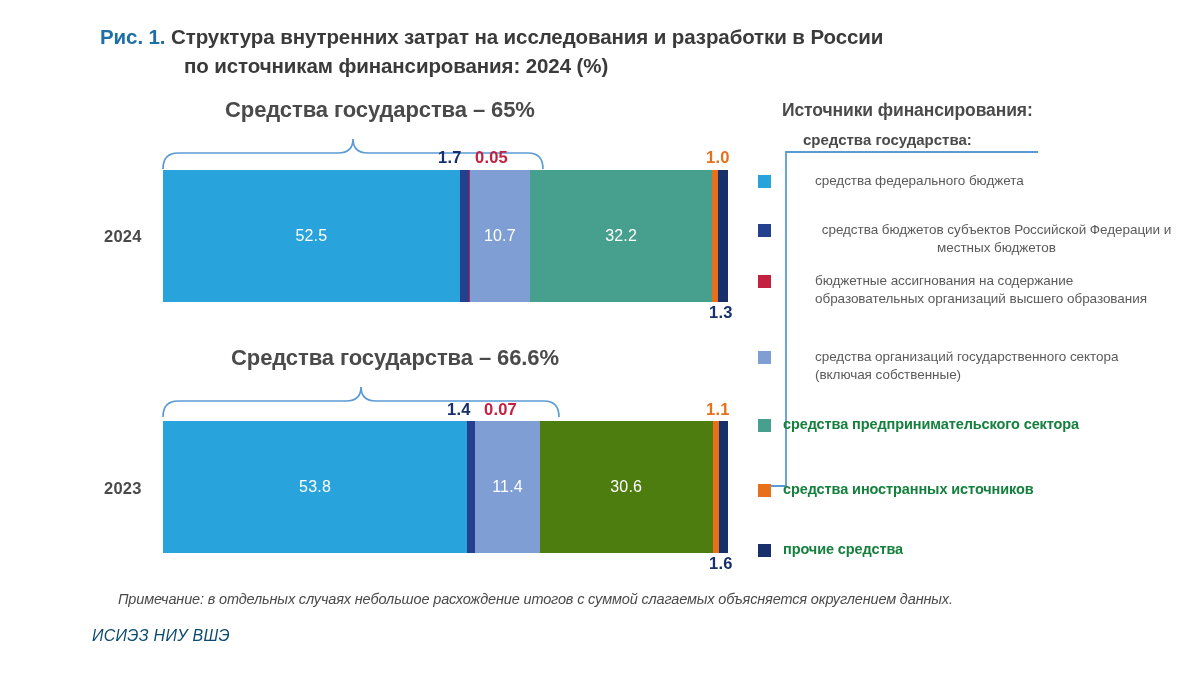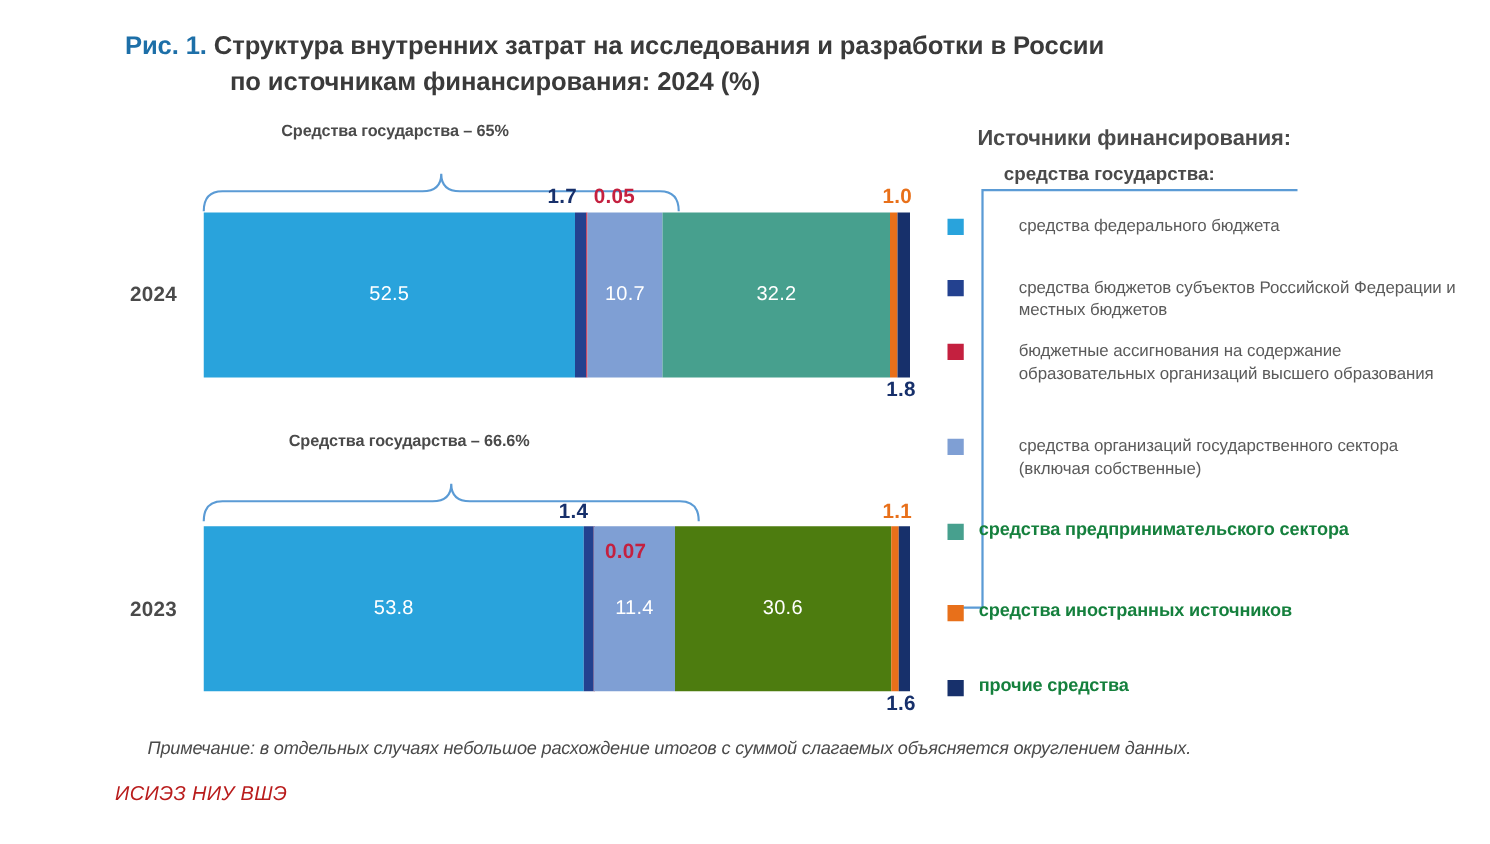--- a/index.html
+++ b/index.html
@@ -15,21 +15,21 @@
   .title-block {
     position: absolute; left: 100px; top: 22px; width: 930px;
     font-size: 20.5px; font-weight: bold; color: #3a3a3a;
     line-height: 29px; letter-spacing: -0.1px;
   }
   .title-num { color: #1d6fa8; }
   .title-line2 { display: block; padding-left: 84px; }
 
   
   .brace-label {
-    position: absolute; font-size: 13px; font-weight: bold;
+    position: absolute; font-size: 22px; font-weight: bold;
     color: #4a4a4a; white-space: nowrap; letter-spacing: -0.1px;
   }
   #brace-label-2024 { left: 225px; top: 97px; }
   #brace-label-2023 { left: 231px; top: 345px; }
 
   .brace-svg { position: absolute; }
   #brace-2024 { left: 160px; top: 125px; }
   #brace-2023 { left: 160px; top: 373px; }
 
   
@@ -67,21 +67,21 @@
   .out-red    { color: #c4203f; }
   .out-orange { color: #e8701a; }
   .out-navy   { color: #17306b; }
 
   #lbl-2024-gov-sub { left: 438px; top: 148px; }
   #lbl-2024-edu     { left: 475px; top: 148px; }
   #lbl-2024-foreign { left: 706px; top: 148px; }
   #lbl-2024-other   { left: 709px; top: 303px; }
 
   #lbl-2023-gov-sub { left: 447px; top: 400px; }
-  #lbl-2023-edu     { left: 484px; top: 400px; margin-top: 32px; }
+  #lbl-2023-edu     { left: 484px; top: 400px; }
   #lbl-2023-foreign { left: 706px; top: 400px; }
   #lbl-2023-other   { left: 709px; top: 554px; }
 
   
   .legend { position: absolute; left: 758px; top: 100px; width: 430px; }
   .legend-title {
     position: absolute; left: 24px; top: 0px;
     font-size: 17.5px; font-weight: bold; color: #4a4a4a;
     white-space: nowrap; letter-spacing: -0.1px;
   }
@@ -98,36 +98,36 @@
   }
   .legend-text {
     font-size: 13.5px; color: #5a5a5a; line-height: 17.5px;
     letter-spacing: -0.05px;
   }
   .legend-text.bold { font-weight: bold; font-size: 14.5px; color: #15803d; letter-spacing: -0.1px; }
   .li-indent .legend-text { margin-left: 44px; }
   .li-plain  .legend-text { margin-left: 12px; }
 
   #li-0 { left: 0px;  top: 72px;  width: 420px; }
-  #li-1 { left: 0px;  top: 121px; width: 420px; }
+  #li-1 { left: 0px;  top: 121px; width: 420px; text-align: center; }
   #li-2 { left: 0px;  top: 172px; width: 420px; }
   #li-3 { left: 0px;  top: 248px; width: 420px; }
   #li-4 { left: 0px;  top: 316px; width: 420px; }
   #li-5 { left: 0px;  top: 381px; width: 420px; }
   #li-6 { left: 0px;  top: 441px; width: 420px; }
 
   
   .note {
     position: absolute; left: 118px; top: 591px;
     font-size: 14.5px; font-style: italic; color: #4a4a4a;
     white-space: nowrap; letter-spacing: -0.15px;
   }
   .source {
     position: absolute; left: 92px; top: 627px;
-    font-size: 16px; font-style: italic; color: #b91c1c;
+    font-size: 16px; font-style: italic; color: #0c4a6e;
     letter-spacing: 0.3px;
   }
 </style>
 </head>
 <body>
 
 <div class="page">
 
   <div class="title-block">
     <span class="title-num">Рис. 1.</span>
@@ -155,21 +155,21 @@
     <div class="seg" style="flex:32.2 0 0; background:#47a08e;">
       <span class="seg-label">32.2</span>
     </div>
     <div class="seg" style="flex:1.0 0 0; background:#e8701a;"></div>
     <div class="seg" style="flex:1.8 0 0; background:#17306b;"></div>
   </div>
 
   <div class="out-label out-dark" id="lbl-2024-gov-sub">1.7</div>
   <div class="out-label out-red" id="lbl-2024-edu">0.05</div>
   <div class="out-label out-orange" id="lbl-2024-foreign">1.0</div>
-  <div class="out-label out-navy" id="lbl-2024-other">1.8</div>
+  <div class="out-label out-navy" id="lbl-2024-other">1.3</div>
 
   <div class="brace-label" id="brace-label-2023">Средства государства – 66.6%</div>
 
   <svg class="brace-svg" id="brace-2023" width="400" height="46">
     <path d="M 3 44 Q 3 28 18 28 L 186 28 Q 201 28 201 14 Q 201 28 216 28 L 384 28 Q 399 28 399 44" fill="none" stroke="#5b9bd5" stroke-width="1.7"></path>
   </svg>
 
   <div class="year-label" id="year-2023">2023</div>
 
   <div class="bar" id="bar-2023">

